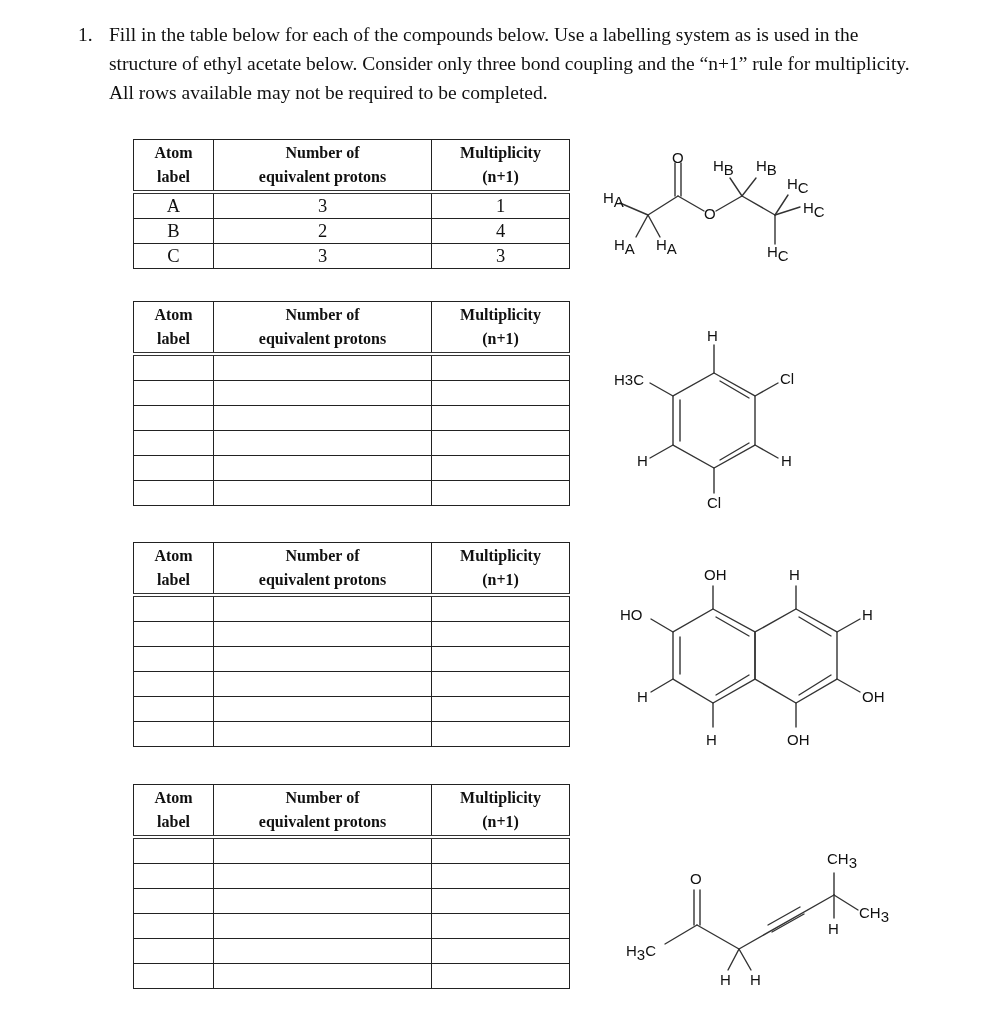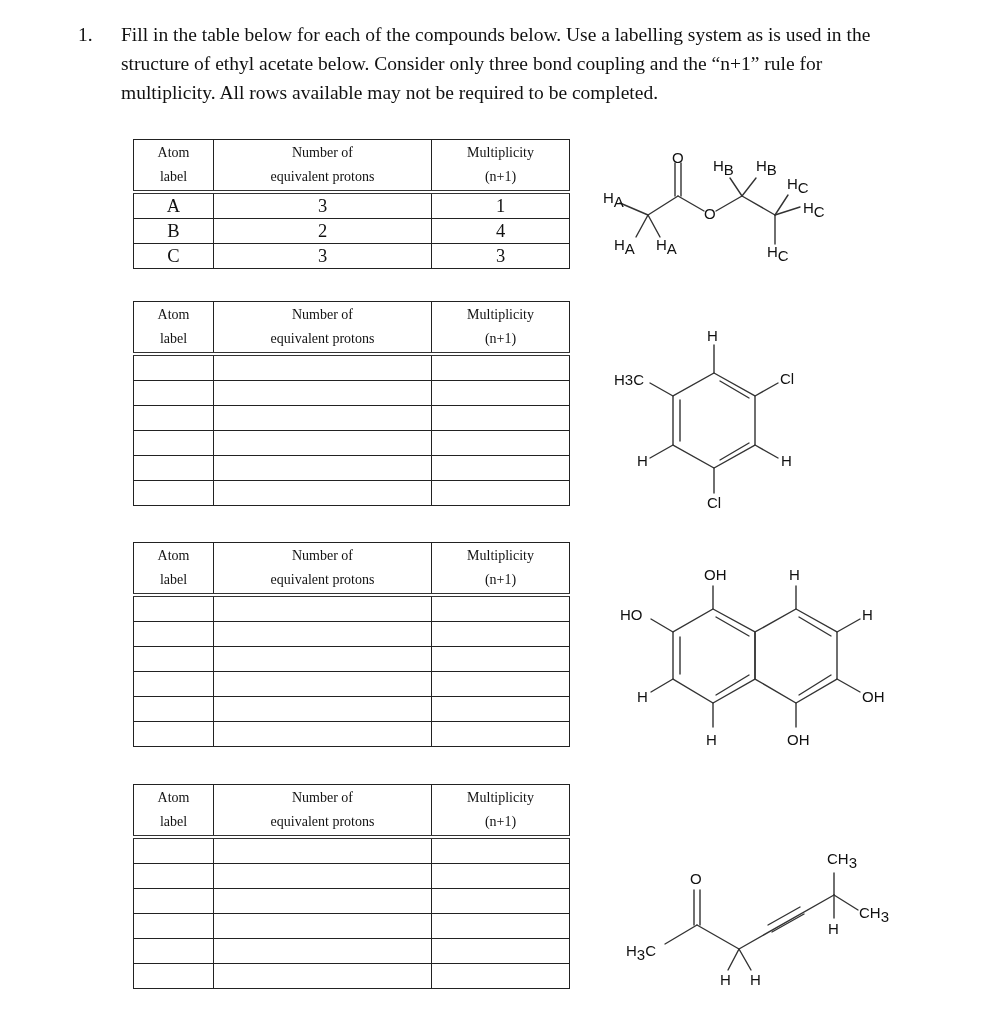--- a/index.html
+++ b/index.html
@@ -1,22 +1,22 @@
 <!DOCTYPE html>
 <html><head>
 <meta charset="utf-8">
 <style>
   html, body { margin: 0; padding: 0; background: #ffffff; }
   body { width: 989px; height: 1024px; position: relative; overflow: hidden; font-family: "Liberation Serif", serif; color: #111; }
   .question { position: absolute; left: 78px; top: 20px; width: 840px; font-size: 19.5px; line-height: 29px; }
   .question .num { position: absolute; left: 0; top: 0; }
-  .question .text { margin-left: 43px; display: block; }
+  .question .text { margin-left: 31px; display: block; }
   table.nmr { position: absolute; border-collapse: collapse; font-family: "Liberation Serif", serif; }
   table.nmr th, table.nmr td { border: 1.5px solid #222; padding: 0; text-align: center; }
-  table.nmr th { font-weight: normal; font-size: 14px; line-height: 24px; height: 50px; vertical-align: middle; text-align: center; }
+  table.nmr th { font-weight: bold; font-size: 16px; line-height: 24px; height: 50px; vertical-align: middle; text-align: center; }
   table.nmr thead tr { border-bottom: 4px double #333; }
   table.nmr td { font-size: 18.5px; height: 24px; line-height: 22px; }
   table.nmr td.cell-input { height: 24px; }
   .col1 { width: 79px; } .col2 { width: 217px; } .col3 { width: 137px; }
   svg.mol { position: absolute; left: 0; top: 0; }
   svg.mol text { font-family: "Liberation Sans", sans-serif; font-size: 15px; fill: #111; }
 </style>
 </head>
 <body>
 

